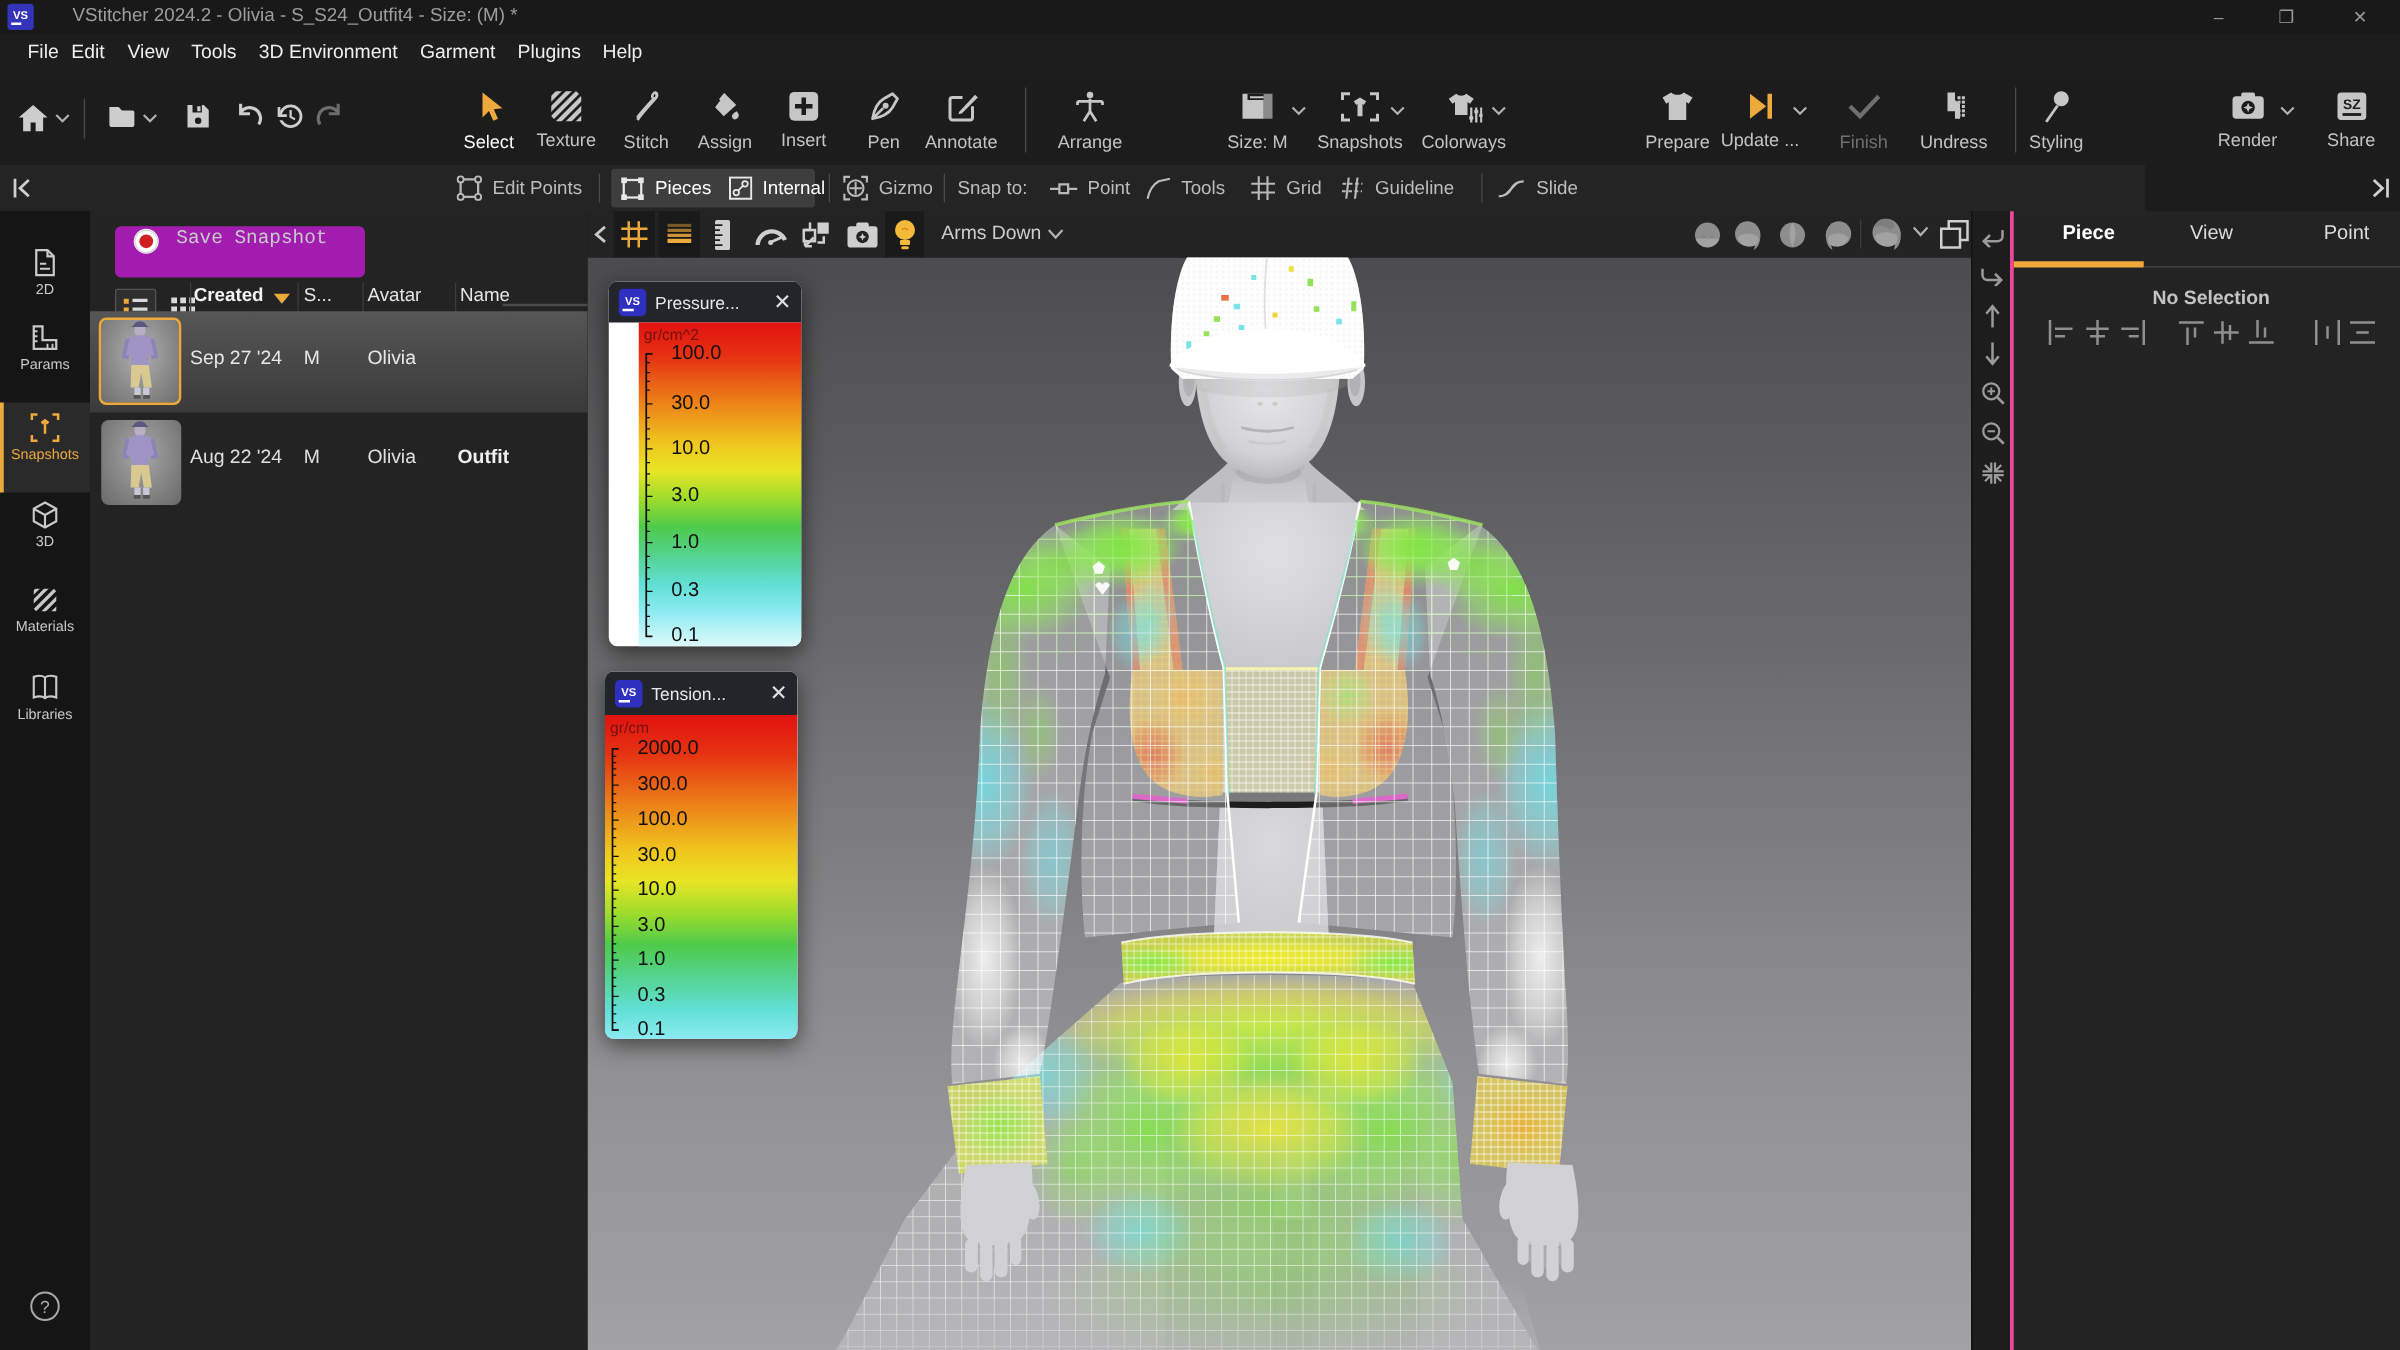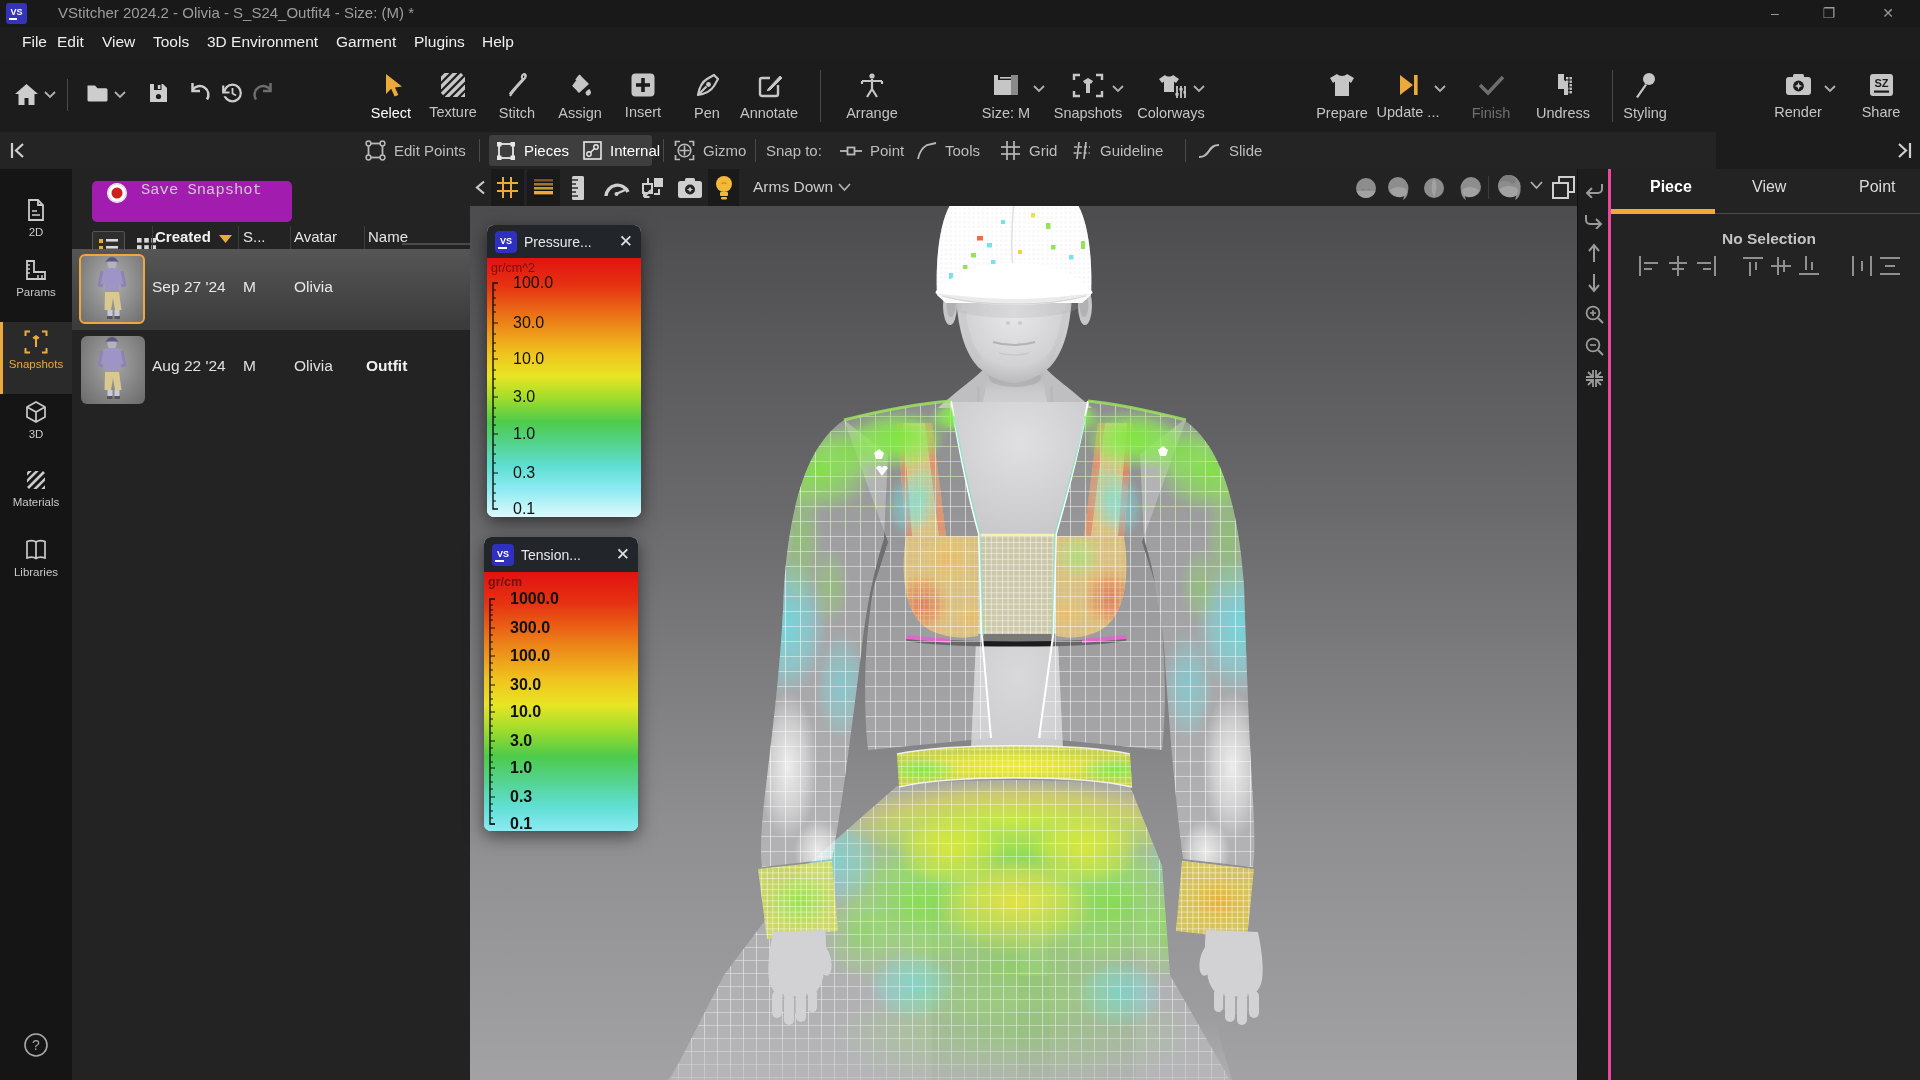--- a/index.html
+++ b/index.html
@@ -948,21 +948,21 @@
 <svg class="abs" style="left:268px;top:87px;" width="22" height="20" viewBox="0 0 22 20">
       <g stroke="#8f8f8f" stroke-width="2">
         <line x1="1" y1="2" x2="21" y2="2"></line>
         <line x1="1" y1="18" x2="21" y2="18"></line>
         <line x1="6" y1="10" x2="16" y2="10"></line>
       </g>
     </svg>
 </div>
 <div class="fpanel" id="pressure" style="left:487px;top:225px;height:292px;">
 <div class="fhead"><div class="flogo">VS<i></i></div>Pressure...<span class="fx">✕</span></div>
-<div class="scale" style="height:282px;background:linear-gradient(#e21210 0%,#e63312 10%,#ec7d18 22%,#f0c41e 34%,#e8e524 42%,#9edc2c 50%,#4ecb4a 58%,#54d38f 66%,#60dfd4 74%,#8cebf2 82%,#dffafb 92%,#ffffff 100%);">
+<div class="scale" style="height:282px;background:linear-gradient(#e21210 0%,#e63312 10%,#ec7d18 22%,#f0c41e 34%,#e8e524 42%,#9edc2c 50%,#4ecb4a 58%,#54d38f 66%,#60dfd4 74%,#8cebf2 82%,#dffafb 92%,#ffffff 100%);margin-left:24px;">
 <div class="unit">gr/cm^2</div>
 <svg class="abs" style="left:3px;top:0;" width="14" height="259">
         <path d="M8 25 H3 V251 H8" fill="none" stroke="#111" stroke-width="1.4"></path>
         <g stroke="#111" stroke-width="1">
           <line x1="3" y1="32" x2="6" y2="32"></line>
           <line x1="3" y1="40" x2="6" y2="40"></line>
           <line x1="3" y1="47" x2="6" y2="47"></line>
           <line x1="3" y1="54" x2="6" y2="54"></line>
           <line x1="3" y1="65" x2="8" y2="65"></line>
           <line x1="3" y1="76" x2="6" y2="76"></line>
@@ -990,21 +990,21 @@
       <div class="lab" style="top:65px;">30.0</div>
       <div class="lab" style="top:101px;">10.0</div>
       <div class="lab" style="top:139px;">3.0</div>
       <div class="lab" style="top:176px;">1.0</div>
       <div class="lab" style="top:215px;">0.3</div>
       <div class="lab" style="top:251px;">0.1</div>
 </div>
   </div>
 <div class="fpanel" id="tension" style="left:484px;top:537px;height:294px;">
 <div class="fhead" style="height:35px;"><div class="flogo">VS<i></i></div>Tension...<span class="fx">✕</span></div>
-<div class="scale" style="height:317px;background:linear-gradient(#e21210 0%,#e63312 10%,#ec7d18 22%,#f0c41e 34%,#e8e524 42%,#9edc2c 50%,#4ecb4a 58%,#54d38f 66%,#60dfd4 74%,#8cebf2 82%,#dffafb 92%,#ffffff 100%);font-weight:bold;">
+<div class="scale" style="height:317px;background:linear-gradient(#e21210 0%,#e63312 10%,#ec7d18 22%,#f0c41e 34%,#e8e524 42%,#9edc2c 50%,#4ecb4a 58%,#54d38f 66%,#60dfd4 74%,#8cebf2 82%,#dffafb 92%,#ffffff 100%);">
 <div class="unit">gr/cm</div>
 <svg class="abs" style="left:3px;top:0;" width="14" height="259">
         <path d="M8 27 H3 V252 H8" fill="none" stroke="#111" stroke-width="1.4"></path>
         <g stroke="#111" stroke-width="1">
           <line x1="3" y1="33" x2="6" y2="33"></line>
           <line x1="3" y1="38" x2="6" y2="38"></line>
           <line x1="3" y1="43" x2="6" y2="43"></line>
           <line x1="3" y1="48" x2="6" y2="48"></line>
           <line x1="3" y1="56" x2="8" y2="56"></line>
           <line x1="3" y1="63" x2="6" y2="63"></line>
@@ -1030,21 +1030,21 @@
           <line x1="3" y1="203" x2="6" y2="203"></line>
           <line x1="3" y1="210" x2="6" y2="210"></line>
           <line x1="3" y1="217" x2="6" y2="217"></line>
           <line x1="3" y1="225" x2="8" y2="225"></line>
           <line x1="3" y1="232" x2="6" y2="232"></line>
           <line x1="3" y1="239" x2="6" y2="239"></line>
           <line x1="3" y1="246" x2="6" y2="246"></line>
           <line x1="3" y1="252" x2="8" y2="252"></line>
         </g>
       </svg>
-<div class="lab" style="top:27px;">1000.0</div>
+<div class="lab" style="top:27px;">2000.0</div>
       <div class="lab" style="top:56px;">300.0</div>
       <div class="lab" style="top:84px;">100.0</div>
       <div class="lab" style="top:113px;">30.0</div>
       <div class="lab" style="top:140px;">10.0</div>
       <div class="lab" style="top:169px;">3.0</div>
       <div class="lab" style="top:196px;">1.0</div>
       <div class="lab" style="top:225px;">0.3</div>
       <div class="lab" style="top:252px;">0.1</div>
 </div>
   </div>

